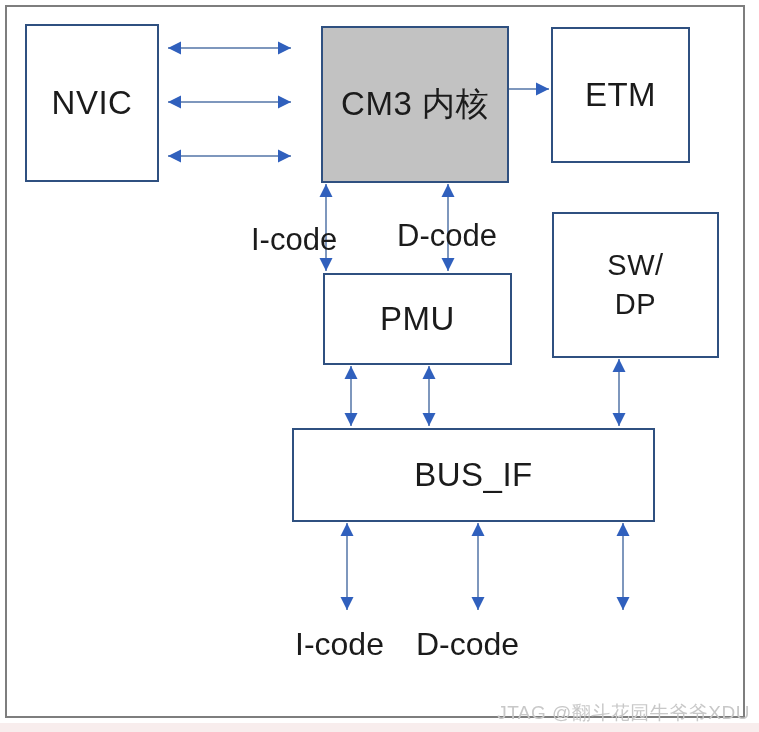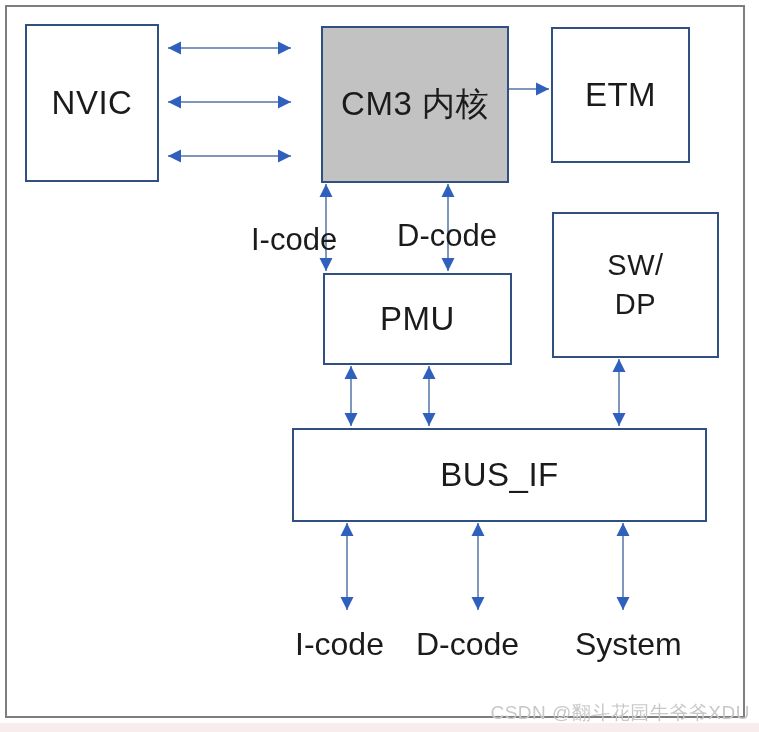--- a/index.html
+++ b/index.html
@@ -32,21 +32,21 @@
     box-sizing:border-box;display:flex;align-items:center;justify-content:center;
     z-index:3;font-size:33px;letter-spacing:0.5px;
   }
   .block.gray{background:var(--cm3-fill);}
   #block-nvic  {left:25px; top:24px;  width:134px;height:158px;}
   #block-cm3   {left:293px;top:26px;  width:188px;height:157px;margin-left:28px;}
   #block-etm   {left:551px;top:27px;  width:139px;height:136px;}
   #block-swjtag{left:552px;top:212px; width:167px;height:146px;
                 flex-direction:column;font-size:29px;line-height:39px;}
   #block-pmu   {left:291px;top:273px; width:189px;height:92px;margin-left:32px;}
-  #block-busif {left:292px;top:428px; width:415px;height:94px;}
+  #block-busif {left:292px;top:428px; width:363px;height:94px;}
   .bus-label{
     position:absolute;z-index:4;font-size:31px;color:var(--text);
     white-space:nowrap;background:transparent;text-align:right;
   }
   #label-icode-mid {left:251px;top:222px;}
   #label-dcode-mid {left:397px;top:218px;}
   #label-icode-bot {left:295px;top:626px;font-size:32px;}
   #label-dcode-bot {left:416px;top:626px;font-size:32px;}
   #label-system-bot{left:575px;top:626px;font-size:32px;}
   .watermark{
@@ -148,16 +148,15 @@
   </div>
 
   <div class="block" id="block-busif">
     <span>BUS_IF</span>
   </div>
 
   <div class="bus-label" id="label-icode-mid">I-code</div>
   <div class="bus-label" id="label-dcode-mid">D-code</div>
   <div class="bus-label" id="label-icode-bot">I-code</div>
   <div class="bus-label" id="label-dcode-bot">D-code</div>
-  <div class="bus-label" id="label-system-bot">System</div>
 
-  <div class="watermark">CSDN @翻斗花园牛爷爷XDU</div>
+  <div class="watermark">JTAG @翻斗花园牛爷爷XDU</div>
 </div>
 
 </body></html>

